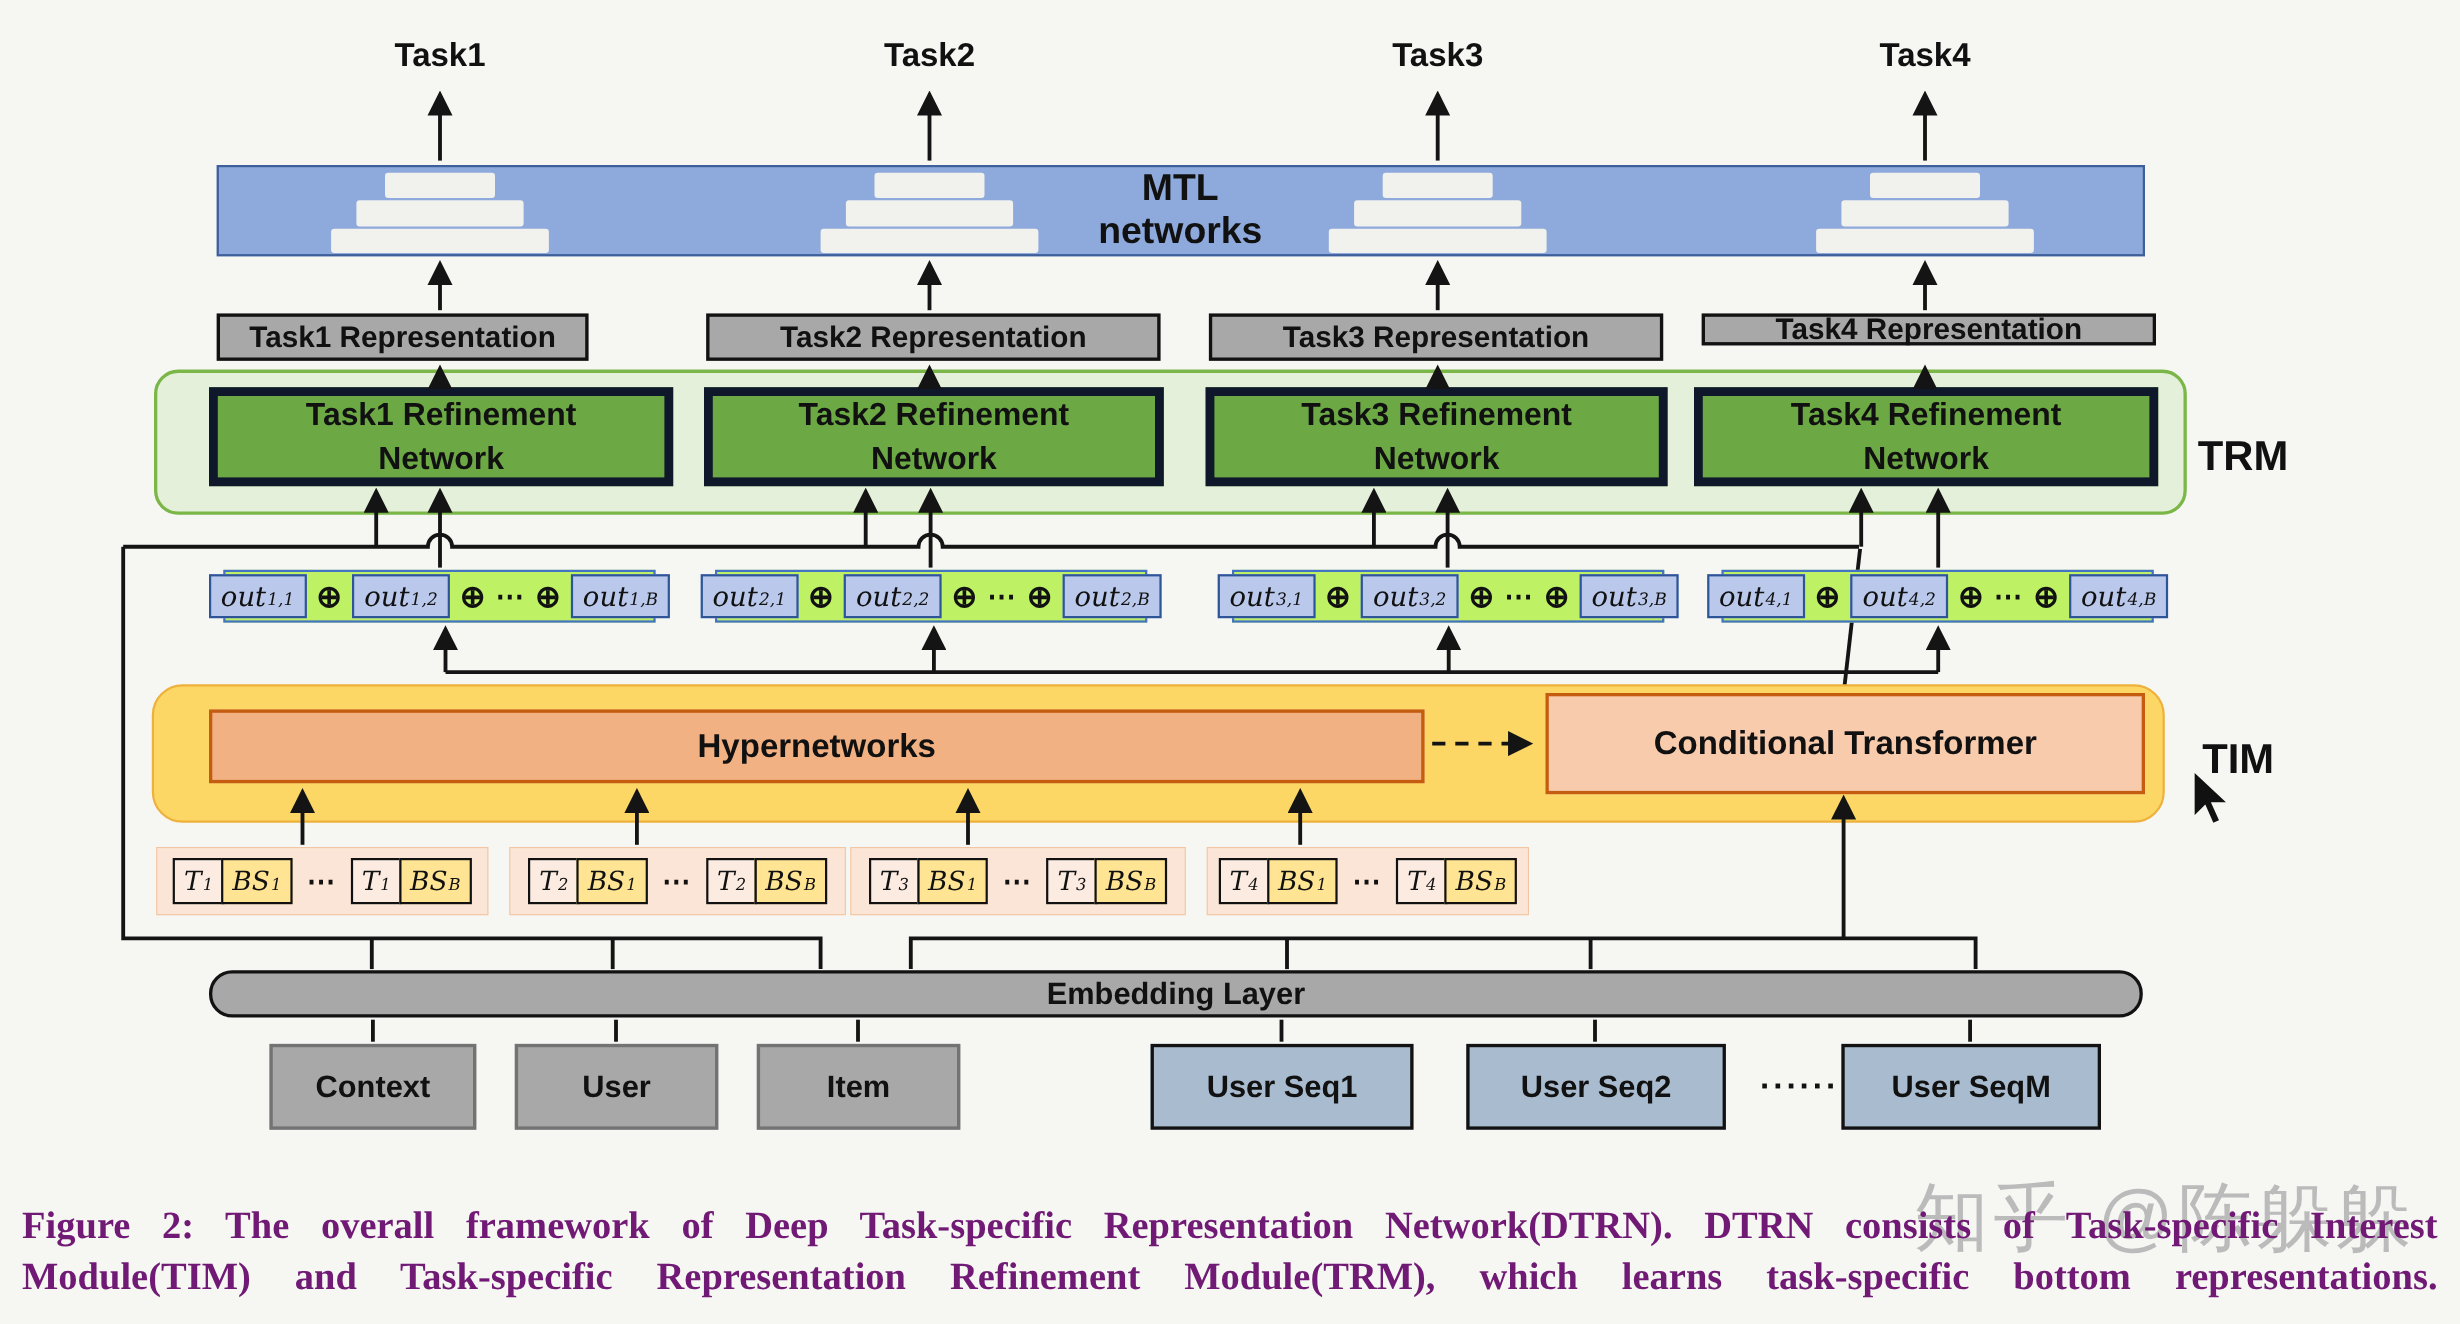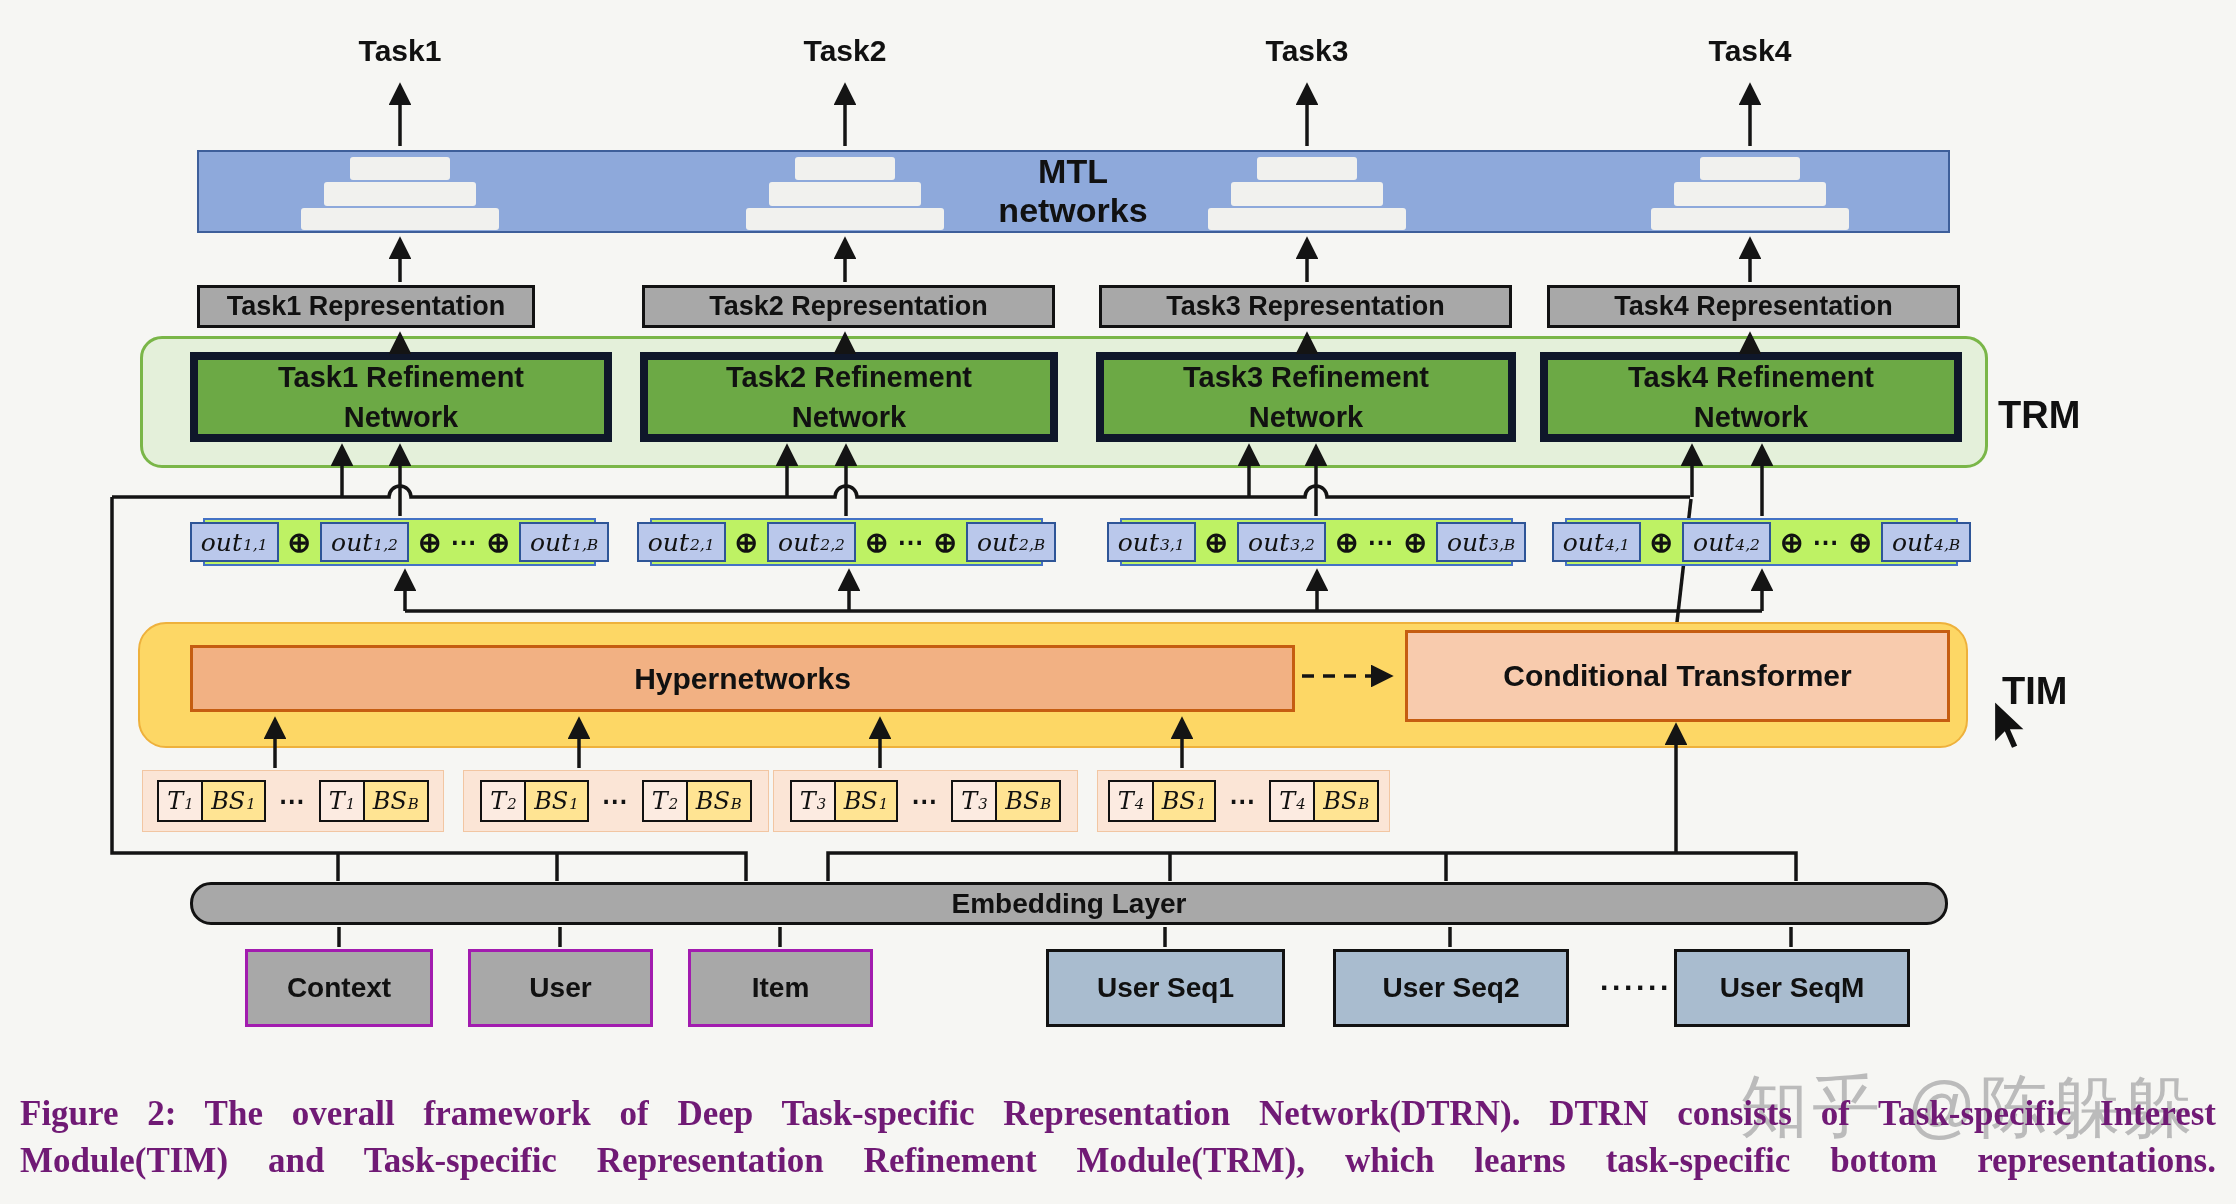--- a/index.html
+++ b/index.html
@@ -33,21 +33,21 @@
   
   .tokens{background:#fbe5d6;border:1.5px solid #f2c6a2;z-index:3;display:flex;align-items:center;justify-content:center;gap:13px;}
   .pair{display:flex;}
   .tk{border:2.5px solid #111;height:38px;display:flex;align-items:center;padding:0 8px;
       font-family:"DejaVu Serif",serif;font-style:italic;font-size:24px;}
   .tk+.tk{margin-left:-2.5px;}
   .tk.t{background:#fcebe1;}
   .tk.bs{background:#ffe493;}
   
   .emb-bar{background:#a8a8a8;border:3px solid #121212;font-size:28px;font-weight:600;z-index:3;}
-  .in-box{background:#a8a8a8;border:3px solid #a21caf;font-size:28px;font-weight:600;z-index:3;}
+  .in-box{background:#a8a8a8;border:3px solid #737373;font-size:28px;font-weight:600;z-index:3;}
   .seq-box{background:#a9bccf;border:3px solid #121212;font-size:28px;font-weight:600;z-index:3;}
   .bdots{font-size:30px;font-weight:700;letter-spacing:2px;z-index:3;}
   
   .caption{left:20px;width:2196px;font-family:"Liberation Serif",serif;font-weight:700;font-size:35px;
            line-height:47px;color:#701a75;z-index:6;}
   .just{text-align:justify;text-align-last:justify;}
   .watermark{color:#bbbbbb;font-size:68px;letter-spacing:4px;z-index:5;font-family:"Liberation Sans",sans-serif;}
   svg.layer{position:absolute;left:0;top:0;z-index:5;pointer-events:none;}
   svg.layer-back{position:absolute;left:0;top:0;z-index:1;pointer-events:none;}
 </style>
@@ -90,21 +90,21 @@
 
 <div class="abs ctr rep-box" style="left:197px;top:285px;width:338px;height:43px;">
     <span>Task1 Representation</span>
   </div>
 <div class="abs ctr rep-box" style="left:642px;top:285px;width:413px;height:43px;">
     <span>Task2 Representation</span>
   </div>
 <div class="abs ctr rep-box" style="left:1099px;top:285px;width:413px;height:43px;">
     <span>Task3 Representation</span>
   </div>
-<div class="abs ctr rep-box" style="left:1547px;top:285px;width:413px;height:43px;">
+<div class="abs ctr rep-box" style="left:1547px;top:285px;width:413px;height:29px;">
     <span>Task4 Representation</span>
   </div>
 
 <div class="abs trm-container" style="left:140px;top:336px;width:1848px;height:132px;"></div>
 <div class="abs ctr net-box" style="left:190px;top:352px;width:422px;height:90px;">
     <span><span>Task1 Refinement</span><br><span>Network</span></span>
   </div>
 <div class="abs ctr net-box" style="left:640px;top:352px;width:418px;height:90px;">
     <span><span>Task2 Refinement</span><br><span>Network</span></span>
   </div>

